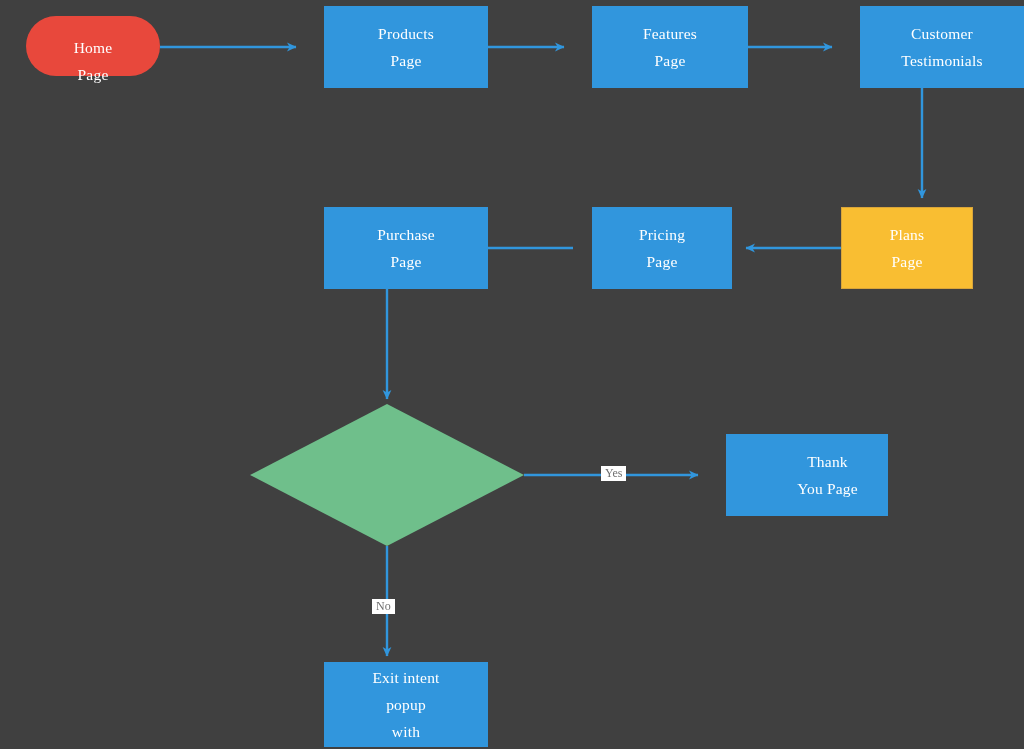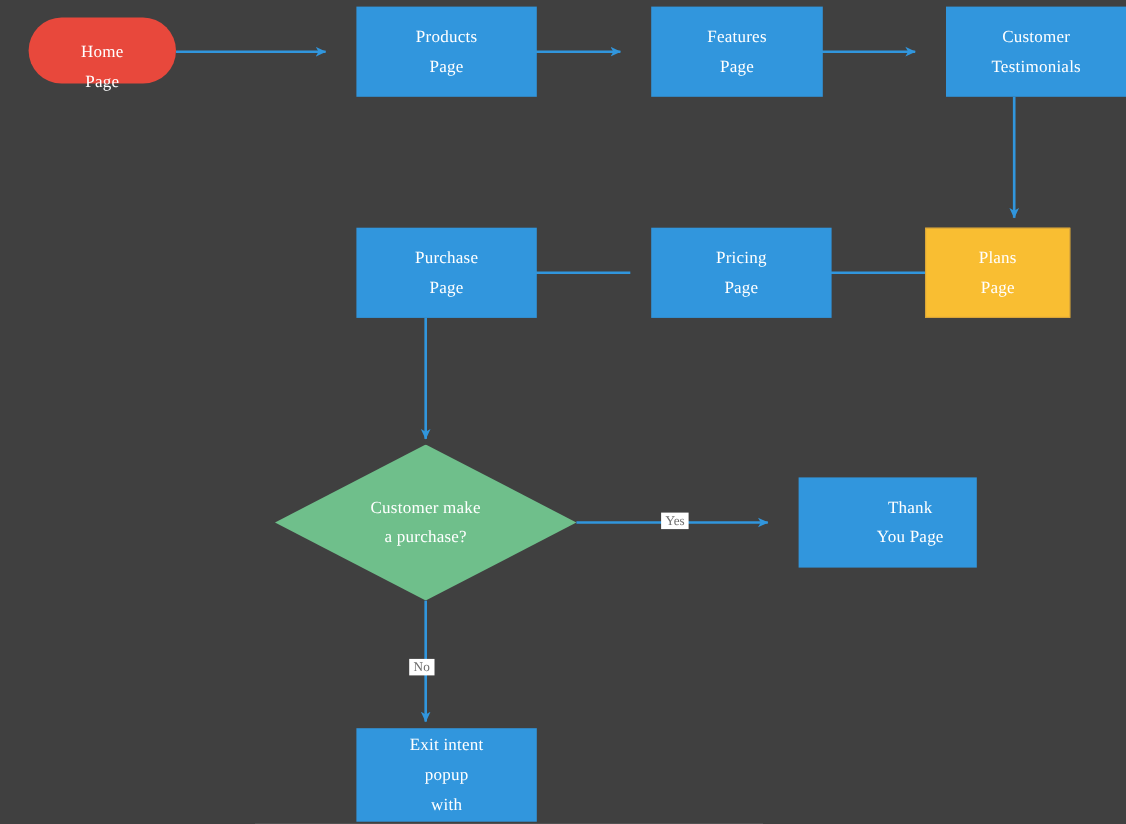--- a/index.html
+++ b/index.html
@@ -142,34 +142,32 @@
   <div class="node node-rect" style="left:841px; top:6px; width:164px; height:82px;">
     <span class="label">Customer
 Testimonials</span>
   </div>
 
   <div class="node node-accent" style="left:841px; top:207px; width:132px; height:82px;">
     <span class="label">Plans
 Page</span>
   </div>
 
-  <div class="node node-rect" style="left:573px; top:207px; width:164px; height:82px;">
+  <div class="node node-rect" style="left:573px; top:207px; width:140px; height:82px;">
     <span class="label">Pricing
 Page</span>
   </div>
 
   <div class="node node-rect" style="left:305px; top:207px; width:164px; height:82px;">
     <span class="label">Purchase
 Page</span>
   </div>
 
   <div class="node node-diamond" style="left:250px; top:404px; width:274px; height:142px;">
     <span class="diamond-shape"></span>
-    <span class="label">Customer  make
-a purchase?</span>
   </div>
 
   <div class="node node-rect" style="left:707px; top:434px; width:162px; height:82px;padding-left:41px;">
     <span class="label">Thank
 You Page</span>
   </div>
 
   <div class="node node-rect" style="left:305px; top:662px; width:164px; height:85px;">
     <span class="label">Exit intent
 popup

